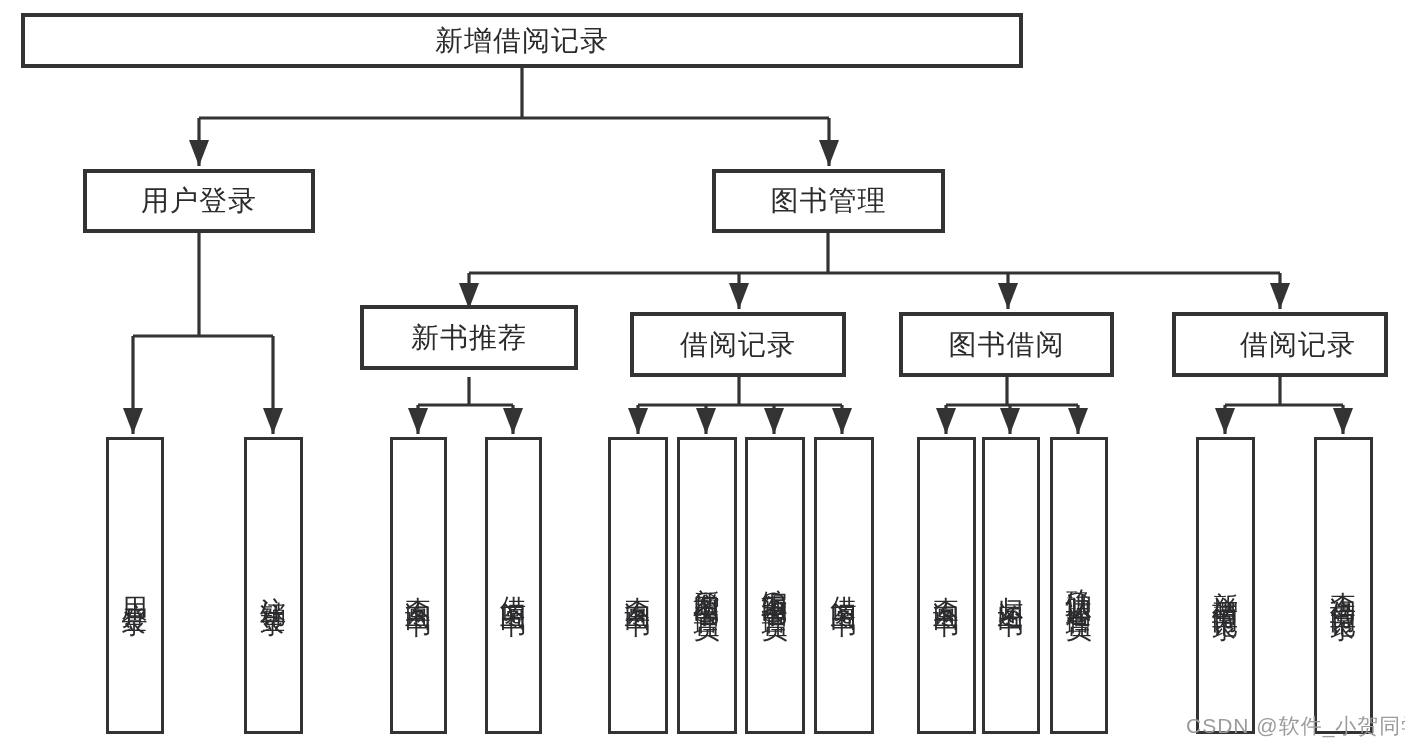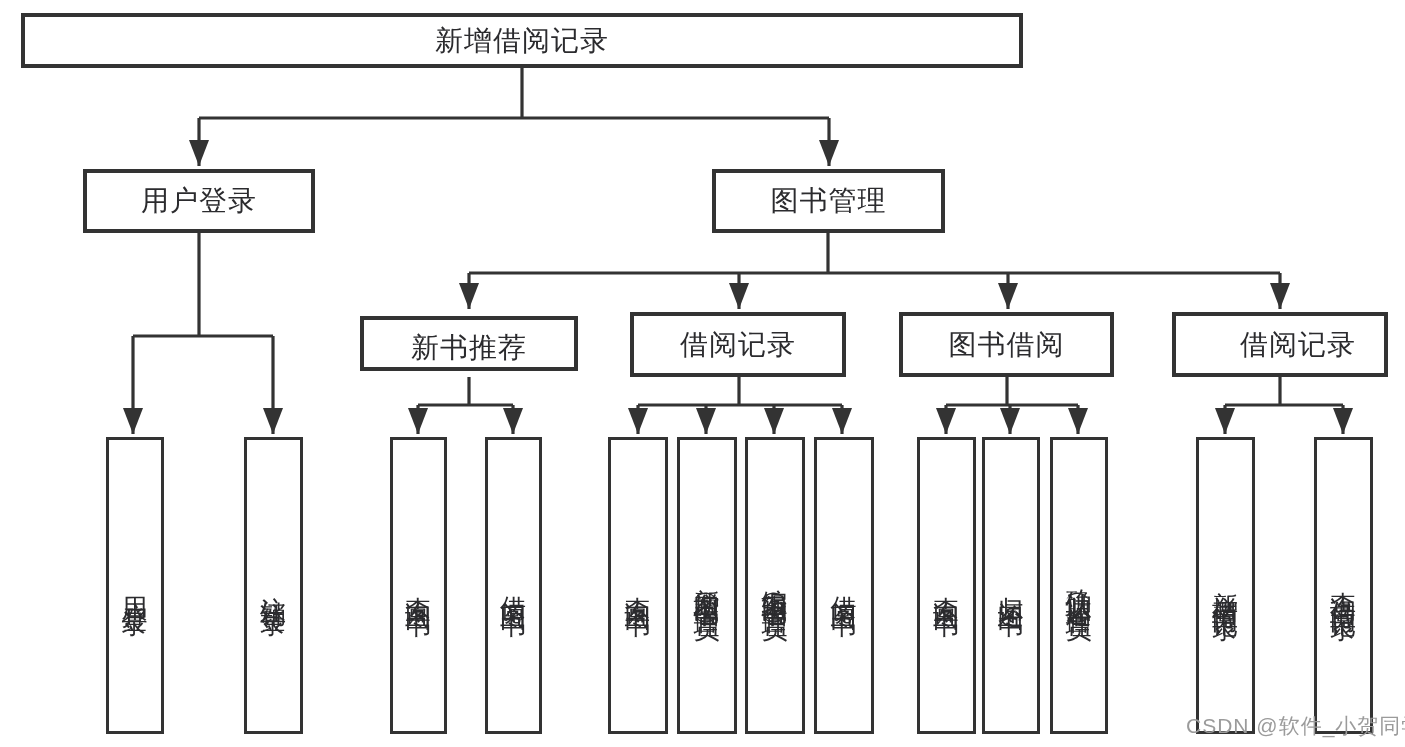--- a/index.html
+++ b/index.html
@@ -71,21 +71,21 @@
     top: 712px;
     font-size: 21px;
     color: var(--watermark);
     letter-spacing: 1px;
     white-space: nowrap;
   }
   
   #n-root      { left: 21px;  top: 13px;  width: 1002px; height: 55px; }
   #n-login     { left: 83px;  top: 169px; width: 232px;  height: 64px; }
   #n-mgmt      { left: 712px; top: 169px; width: 233px;  height: 64px; }
-  #n-recommend { left: 360px; top: 316px; width: 218px;  height: 55px; align-items: flex-end; }
+  #n-recommend { left: 360px; top: 305px; width: 218px;  height: 65px; }
   #n-borrow    { left: 630px; top: 312px; width: 216px;  height: 65px; }
   #n-current   { left: 899px; top: 312px; width: 215px;  height: 65px; }
   #n-records   { left: 1172px;top: 312px; width: 216px;  height: 65px; padding-left: 36px; }
   #l-user-login     { left: 106px;  width: 58px; }
   #l-logout         { left: 244px;  width: 59px; }
   #l-query-rec      { left: 390px;  width: 57px; }
   #l-borrow-rec     { left: 485px;  width: 57px; }
   #l-query-bor      { left: 608px;  width: 60px; }
   #l-add-book       { left: 677px;  width: 60px; }
   #l-edit-book      { left: 745px;  width: 60px; }

